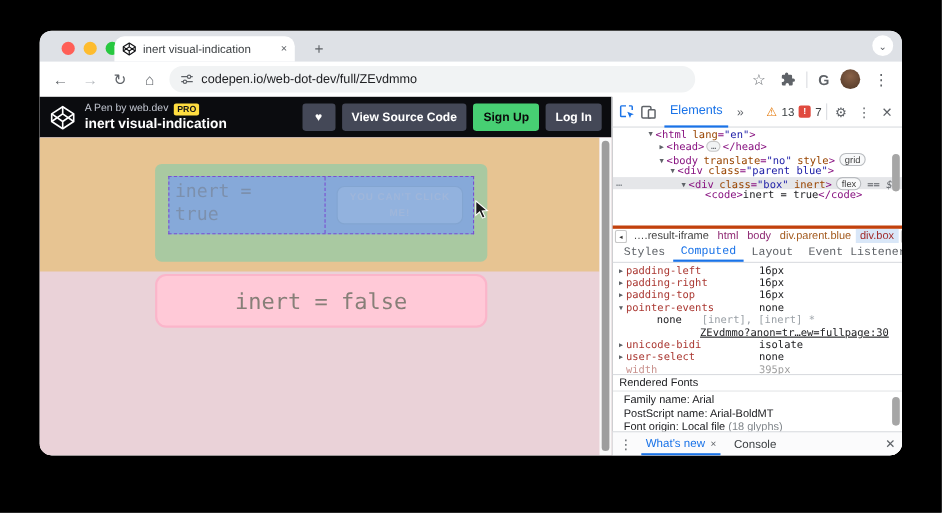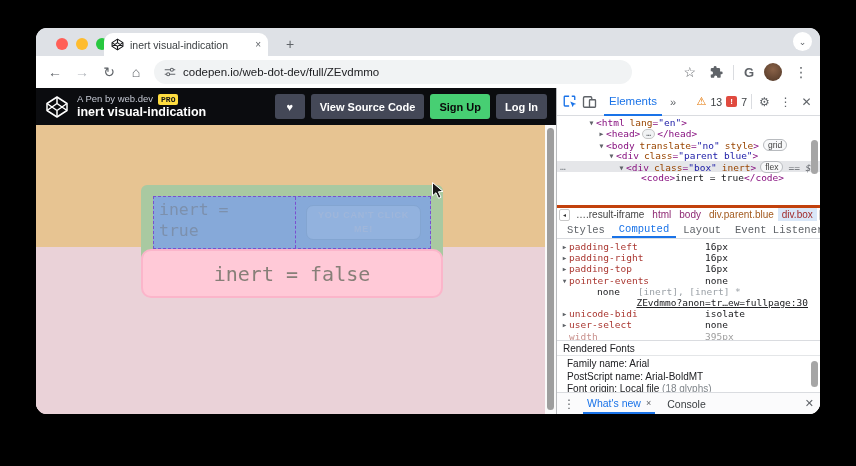--- a/index.html
+++ b/index.html
@@ -31,34 +31,34 @@
   .tbar-right{display:flex;align-items:center;gap:10px;margin-left:auto;}
   .sep-v{width:1px;height:15px;background:#dadce0;}
   .g-letter{font-size:13px;font-weight:bold;color:#5f6368;}
   .avatar{width:18px;height:18px;border-radius:50%;background:radial-gradient(circle at 50% 35%,#8a6248,#4e3626);}
   
   .main{flex:1;display:flex;min-height:0;}
   .site{width:520px;flex:none;display:flex;flex-direction:column;}
   .cphead{height:37px;background:#0b0c0f;display:flex;align-items:center;padding:0 9px;gap:8px;flex:none;}
   .cp-txt{display:flex;flex-direction:column;justify-content:center;line-height:1.15;}
   .cp-by{font-size:9.5px;color:#c3c7d1;display:flex;align-items:center;gap:5px;}
-  .pro{background:#ffdd40;color:#131417;font-size:8px;font-weight:bold;padding:1px 3px;border-radius:2px;font-family:Liberation Mono, monospace;}
+  .pro{background:#ffdd40;color:#131417;font-size:8px;font-weight:bold;padding:1px 3px;border-radius:2px;}
   .cp-title{font-size:12.5px;font-weight:bold;color:#fff;}
   .cp-btns{margin-left:auto;display:flex;align-items:center;gap:6px;}
   .cpb{height:25px;background:#444857;color:#fff;font-size:11px;font-weight:bold;border-radius:3px;
     display:flex;align-items:center;justify-content:center;padding:0 9px;white-space:nowrap;}
   .cpb.green{background:#47cf73;color:#0a0a0a;}
   .cpb.heart{width:30px;font-size:11px;}
   
   .page{flex:1;position:relative;overflow:hidden;background:#ead2d8;}
   .sect-true{position:absolute;left:0;top:0;right:11px;height:122px;background:#e7c492;}
   .sect-false{position:absolute;left:0;top:122px;right:11px;bottom:0;background:#ead2d8;}
   .pg-scroll{position:absolute;right:0;top:0;bottom:0;width:11px;background:#fafafa;}
   .pg-thumb{position:absolute;left:2px;right:2px;top:3px;bottom:4px;background:#9e9e9e;border-radius:4px;}
-  .inertbox{position:absolute;left:105px;top:24px;width:302px;height:76px;background:#a9c9a1;border-radius:6px;margin-top:36px;}
+  .inertbox{position:absolute;left:105px;top:24px;width:302px;height:89px;background:#a9c9a1;border-radius:6px;}
   .blueover{position:absolute;left:12px;top:11px;width:278px;height:53px;background:#86a9d9;
     border:1.5px dashed #7a4fd0;}
   .code-true{position:absolute;left:5px;top:3px;font-family:"DejaVu Sans Mono",monospace;
     font-size:16.5px;line-height:1.25;color:#7c90ad;}
   .blue-div{position:absolute;left:141px;top:0;bottom:0;border-left:1.5px dashed #7a4fd0;}
   .ghostbtn{position:absolute;left:152px;right:9px;top:8px;bottom:8px;background:#92b2de;
     border:1.5px solid #83a5d1;border-radius:7px;display:flex;align-items:center;justify-content:center;
     text-align:center;font-size:9px;font-weight:bold;letter-spacing:.8px;color:#9fb6da;padding:0 10px;line-height:1.5;}
   .cursor{position:absolute;left:395px;top:57px;}
   .falsebox{position:absolute;left:105px;top:124px;width:302px;height:49px;background:#ffc9d7;
@@ -103,21 +103,21 @@
   .dt-subtabs{height:18px;border-bottom:1px solid #dadce0;display:flex;align-items:stretch;font-size:10.5px;
     padding-left:3px;flex:none;color:#5f6368;font-family:Liberation Mono, monospace;}
   .stab{display:flex;align-items:center;padding:0 7px;white-space:nowrap;}
   .stab.active{color:#1a73e8;border-bottom:2px solid #1a73e8;}
   
   .dt-computed{height:101px;flex:none;font-family:"DejaVu Sans Mono",monospace;font-size:9.5px;
     color:#202124;padding-top:2px;overflow:hidden;}
   .crow{height:11.2px;position:relative;white-space:nowrap;padding-left:3px;}
   .carr{display:inline-block;width:9px;font-size:6px;color:#5f6368;text-align:center;vertical-align:1px;}
   .cname{color:#aa3731;}
-  .cval{position:absolute;left:148px;top:0;}
+  .cval{position:absolute;left:133px;top:0;}
   .crow.muted .cname{color:#c9918d;} .crow.muted .cval{color:#9e9e9e;}
   .trace1{padding-left:40px;}
   .tsel{color:#9aa0a6;margin-left:18px;}
   .trace2{text-align:right;padding-right:12px;}
   .tlink{text-decoration:underline;color:#202124;}
   
   .dt-fonts{height:52px;border-top:1px solid #dadce0;position:relative;flex:none;overflow:hidden;}
   .fonts-hdr{height:15px;display:flex;align-items:center;padding-left:6px;font-size:10px;color:#202124;
     border-bottom:1px solid #e4e6e8;}
   .fonts-body{padding:2px 0 0 10px;font-size:10px;line-height:12.5px;color:#202124;}

